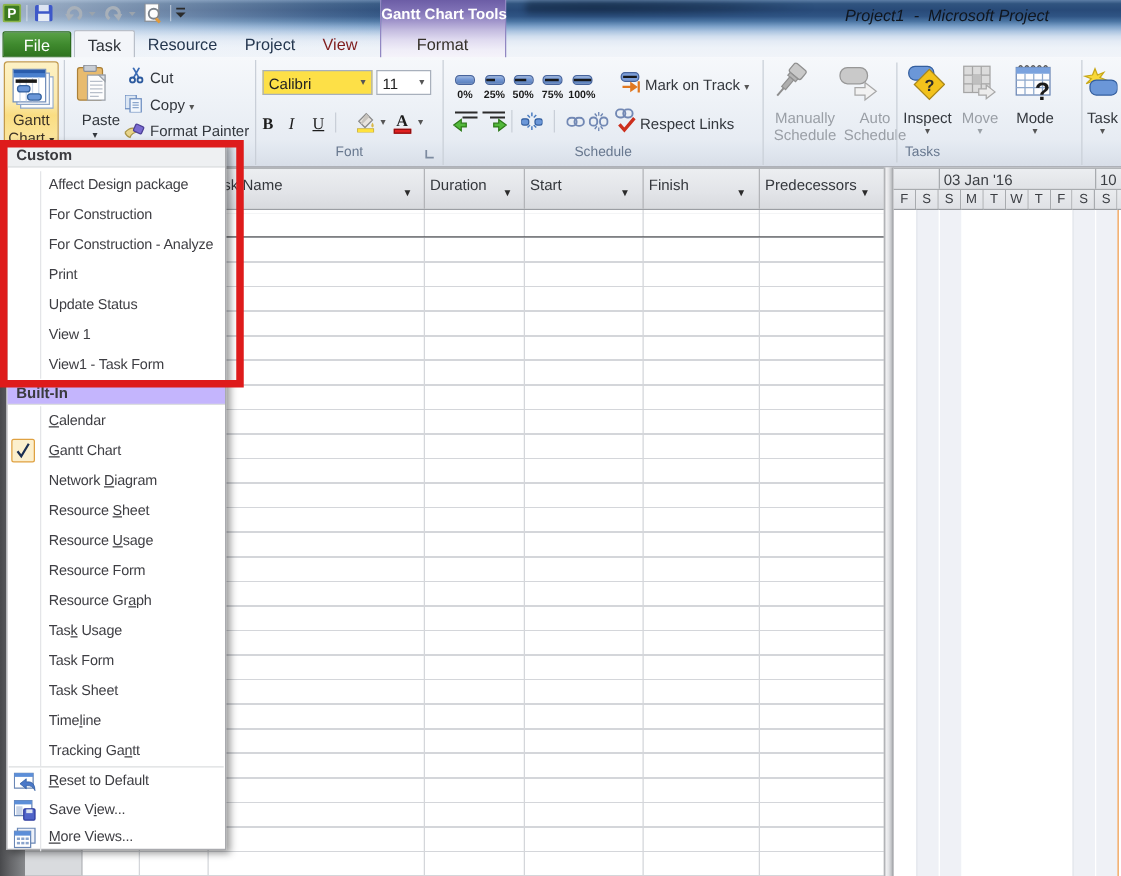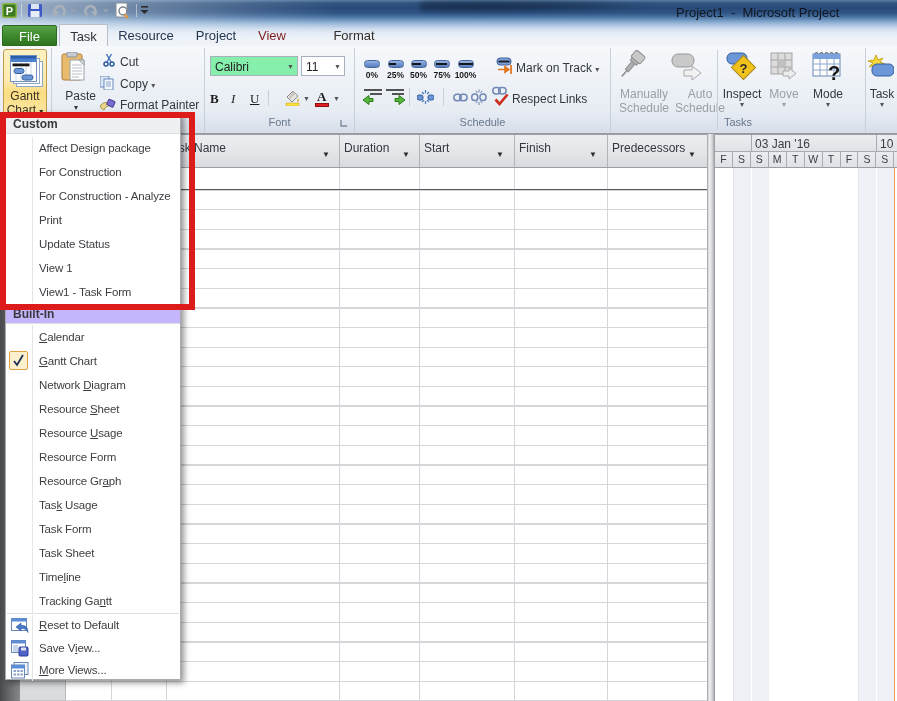--- a/index.html
+++ b/index.html
@@ -7,21 +7,21 @@
        font-family:"Liberation Sans",sans-serif;background:#fff;}
   #app div,#app svg{box-sizing:border-box;position:absolute;}
   #app u,#app span{position:static;}
   .t{white-space:nowrap;}
 </style>
 </head>
 <body>
 <div id="app">
 
   <div id="titlebar" style="left:0;top:0;width:897px;height:46px;
-    background:linear-gradient(180deg,#5d7ea6 0,#30547f 3px,#284a78 8px,#2f5484 13px,#4a74a2 17px,#7ba0c8 21px,#abc4e0 25px,#d0deee 29px,#e4ebf5 33px,#edf2f8 38px,#f1f4f9 46px);">
+    background:linear-gradient(180deg,#5d7ea6 0,#30547f 3px,#284a78 8px,#2f5484 13px,#4a74a2 17px,#7ba0c8 21px,#abc4e0 25px,#d0deee 29px,#e4ebf5 33px,#edf2f8 38px,#f1f4f9 46px);font-style:italic;">
     <div style="left:0;top:0;width:340px;height:46px;
       background:linear-gradient(90deg,rgba(237,243,250,.62) 0,rgba(237,243,250,.34) 40%,rgba(237,243,250,.12) 75%,rgba(237,243,250,0) 100%);"></div>
     <div style="left:420px;top:0;width:230px;height:13px;border-radius:6px;
       background:radial-gradient(ellipse at 25% 45%,rgba(6,18,34,.55) 0,rgba(6,18,34,.30) 45%,rgba(6,18,34,0) 72%);filter:blur(2.5px);"></div>
     <div class="t" style="left:676px;top:5px;font-size:13px;color:#10161f;">Project1&nbsp; -&nbsp; Microsoft Project</div>
   </div>
 
   <div id="qat" style="left:0;top:0;width:300px;height:23px;">
 
     <svg style="left:2px;top:3px" width="15" height="15">
@@ -56,20 +56,25 @@
     </svg>
     <div style="left:136px;top:4px;width:1px;height:13px;background:rgba(255,255,255,.45);"></div>
     <svg style="left:140px;top:6px" width="10" height="9">
       <rect x="1" y="0" width="7" height="1.6" fill="#2b2b2b"></rect>
       <path d="M0.5 4 L8.5 4 L4.5 8 Z" fill="#2b2b2b"></path>
     </svg>
   </div>
 
   <div id="tabrow" style="left:0;top:23px;width:897px;height:23px;"></div>
 
+  <div id="ctx" style="left:304px;top:0;width:101px;height:46px;
+     background:linear-gradient(180deg,#6c5da6 0,#7e70b5 8px,#9c90c8 16px,#c3bbdf 24px,#e0dbf0 32px,#f0eef8 40px,#f5f3fa 46px);
+     border-left:1px solid #9187c2;border-right:1px solid #9187c2;">
+    <div class="t" style="left:0;top:4px;width:100%;text-align:center;font-size:12px;font-weight:bold;color:#fff;">Gantt Chart Tools</div>
+  </div>
 
   <div style="left:2px;top:25px;width:55px;height:21px;border-radius:2px 2px 0 0;
      background:linear-gradient(180deg,#59a148 0,#3f8a2e 50%,#2f7420 100%);border:1px solid #2a6a1c;">
     <div class="t" style="left:0;top:3px;width:100%;text-align:center;font-size:13px;color:#fff;">File</div>
   </div>
 
   <div style="left:59px;top:24px;width:49px;height:22px;border-radius:2px 2px 0 0;
      background:#f3f5f9;border:1px solid #b9bfc9;border-bottom:none;">
     <div class="t" style="left:0;top:4px;width:100%;text-align:center;font-size:13px;color:#30343a;">Task</div>
   </div>
@@ -154,21 +159,21 @@
         <line x1="6" y1="10" x2="11" y2="10"></line>
       </g>
   </svg>
   <div class="t" style="left:120px;top:77px;font-size:12px;color:#33373d;">Copy <span style="font-size:8px;color:#555;">▾</span></div>
   <svg style="left:99px;top:97px" width="18" height="14" viewBox="0 0 18 14">
     <path d="M1 9 Q5 4 10 6 L13 8 Q6 9 5 13 Q2 12 1 9" fill="#e8d48a" stroke="#a89548"></path>
     <rect x="10" y="2" width="7" height="6" rx="1" transform="rotate(25 10 2)" fill="#7a6bd0" stroke="#4c3f96"></rect>
   </svg>
   <div class="t" style="left:120px;top:98px;font-size:12px;color:#33373d;">Format Painter</div>
 
-  <div style="left:210px;top:56px;width:88px;height:20px;background:#86efac;border:1px solid #a8b0bc;">
+  <div style="left:210px;top:56px;width:88px;height:20px;background:#fde047;border:1px solid #a8b0bc;">
     <div class="t" style="left:4px;top:3px;font-size:12px;color:#222;">Calibri</div>
     <div class="t" style="right:3px;top:6px;font-size:7px;color:#555;">▼</div>
   </div>
   <div style="left:301px;top:56px;width:44px;height:20px;background:#fff;border:1px solid #a8b0bc;">
     <div class="t" style="left:4px;top:3px;font-size:12px;color:#222;">11</div>
     <div class="t" style="right:3px;top:6px;font-size:7px;color:#555;">▼</div>
   </div>
   <div class="t" style="left:210px;top:91px;font-size:13px;font-weight:bold;color:#1d1d1d;font-family:'Liberation Serif',serif;">B</div>
   <div class="t" style="left:231px;top:91px;font-size:13px;font-style:italic;font-family:'Liberation Serif',serif;color:#1d1d1d;">I</div>
   <div class="t" style="left:250px;top:91px;font-size:13px;text-decoration:underline;font-family:'Liberation Serif',serif;color:#1d1d1d;">U</div>

